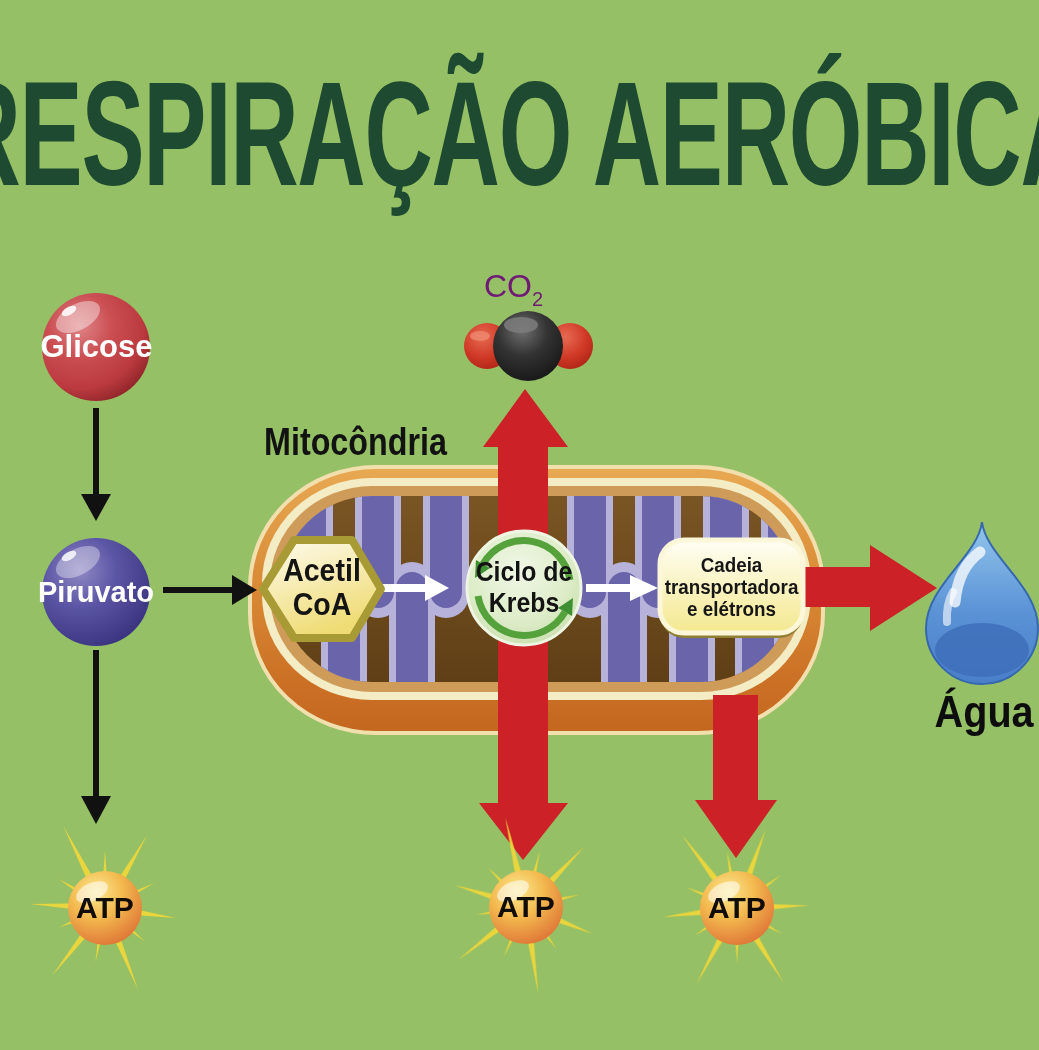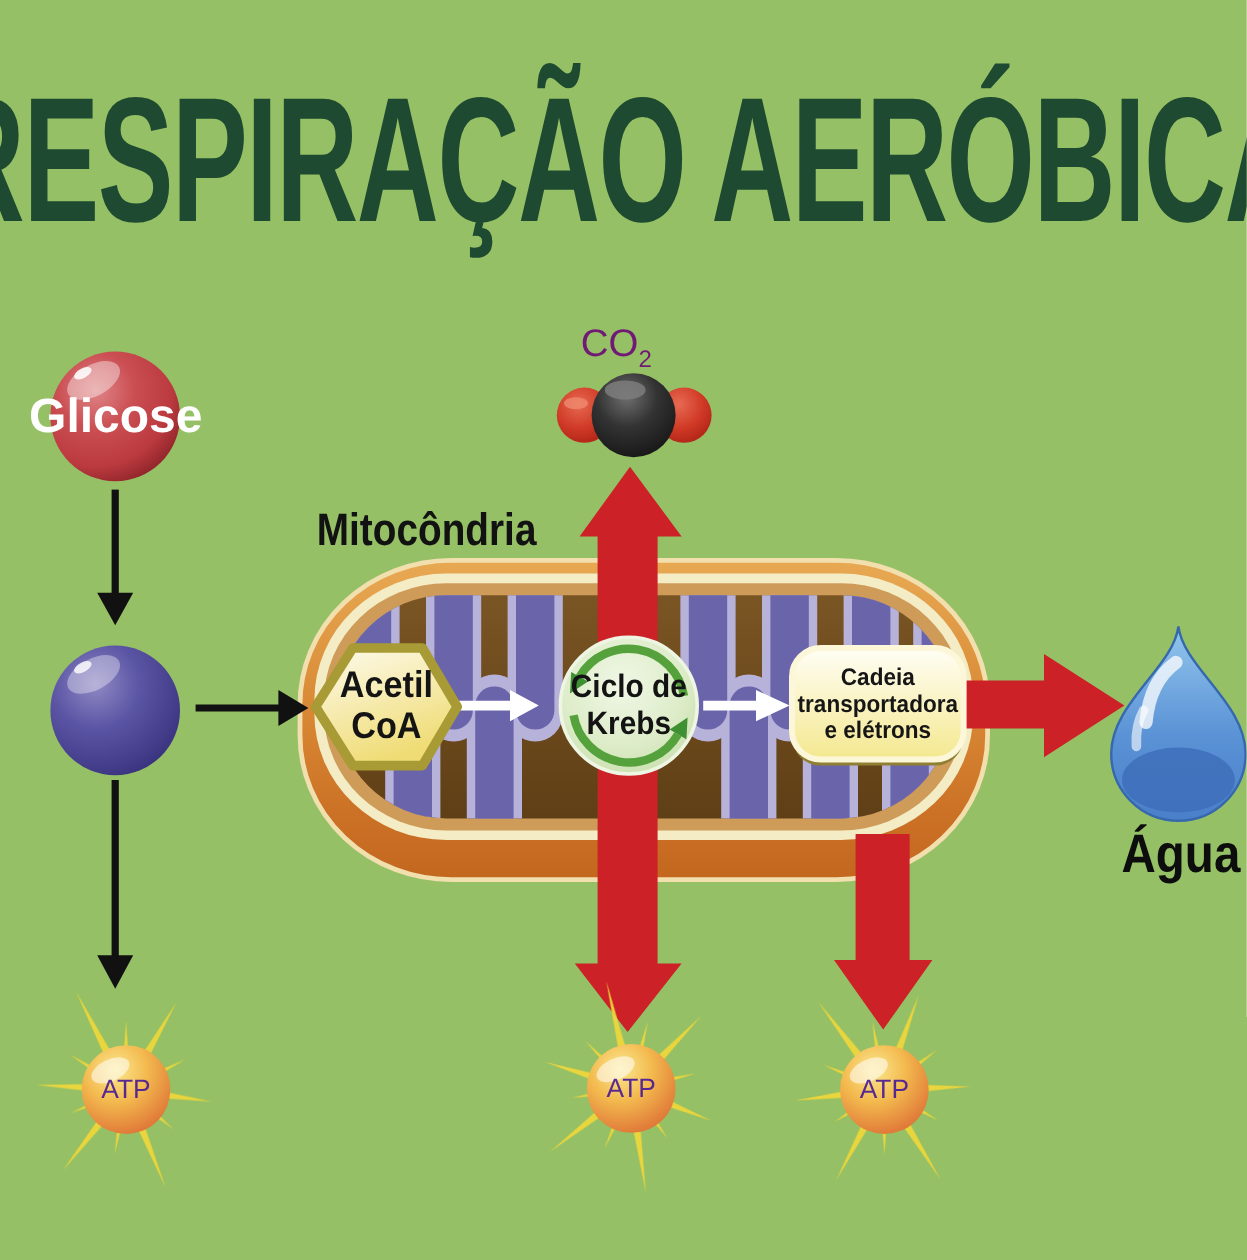--- a/index.html
+++ b/index.html
@@ -17,29 +17,29 @@
     left:50%;top:60px;
     transform:translateX(-50%) scaleX(.64);
     transform-origin:center top;
     font-size:148px;font-weight:bold;line-height:1;
     color:#1d4a30;white-space:nowrap;letter-spacing:-2px;
   }
   #lbl-mitochondria{
     left:264px;top:421px;font-size:38px;font-weight:bold;color:#121212;
     transform:scaleX(.85);transform-origin:left top;white-space:nowrap;
   }
-  #lbl-glicose{left:43px;top:295px;width:107px;height:104px;font-size:40px;font-weight:bold;color:#fff;}
+  #lbl-glicose{left:43px;top:295px;width:107px;height:104px;font-size:31px;font-weight:bold;color:#fff;}
   #lbl-piruvato{left:40px;top:540px;width:112px;height:104px;font-size:29px;font-weight:bold;color:#fff;}
   #lbl-co2{left:484px;top:268px;font-size:32px;color:#701a75;white-space:nowrap;}
   #lbl-co2 .sub{font-size:20px;vertical-align:-9px;}
   #lbl-acetil{left:263px;top:538px;width:118px;height:100px;font-size:31px;font-weight:bold;line-height:34px;color:#141414;transform:scaleX(.92);transform-origin:center;}
   #lbl-krebs{left:468px;top:532px;width:112px;height:112px;font-size:27px;font-weight:bold;line-height:31px;color:#131313;transform:scaleX(.92);transform-origin:center;}
   #lbl-cadeia{left:660px;top:540px;width:143px;height:93px;font-size:20px;font-weight:bold;line-height:22px;color:#161616;transform:scaleX(.94);transform-origin:center;}
   #lbl-agua{left:928px;top:686px;width:110px;font-size:45px;font-weight:bold;color:#0d0d0d;text-align:center;transform:scaleX(.88);transform-origin:center;}
-  .atp-label{width:74px;height:74px;font-size:22px;color:#4c1d95;opacity:.93;}
+  .atp-label{width:74px;height:74px;font-size:30px;color:#000000;opacity:.93;font-weight:bold;}
   #lbl-atp1{left:68px;top:871px;}
   #lbl-atp2{left:489px;top:870px;}
   #lbl-atp3{left:700px;top:871px;}
 </style>
 </head>
 <body>
 
 <div id="canvas">
 
 <svg id="diagram-svg" viewBox="0 0 1039 1050" xmlns="http://www.w3.org/2000/svg">
@@ -243,20 +243,21 @@
     <g>
       <circle cx="737" cy="908" r="37" fill="url(#gradATP)"></circle>
       <ellipse cx="724" cy="892" rx="17" ry="9" fill="#ffffff" opacity="0.55" transform="rotate(-25 724 892)"></ellipse>
     </g>
   </g>
 </svg>
 
 <div id="title" class="label">RESPIRAÇÃO AERÓBICA</div>
 
 <div id="lbl-glicose" class="label center-box">Glicose</div>
+<div id="lbl-piruvato" class="label center-box">Piruvato</div>
 
 <div id="lbl-co2" class="label"><span>CO</span><span class="sub">2</span></div>
 
 <div id="lbl-mitochondria" class="label">Mitocôndria</div>
 
 <div id="lbl-acetil" class="label center-box">
   <div>
     <div>Acetil</div>
     <div>CoA</div>
   </div>

